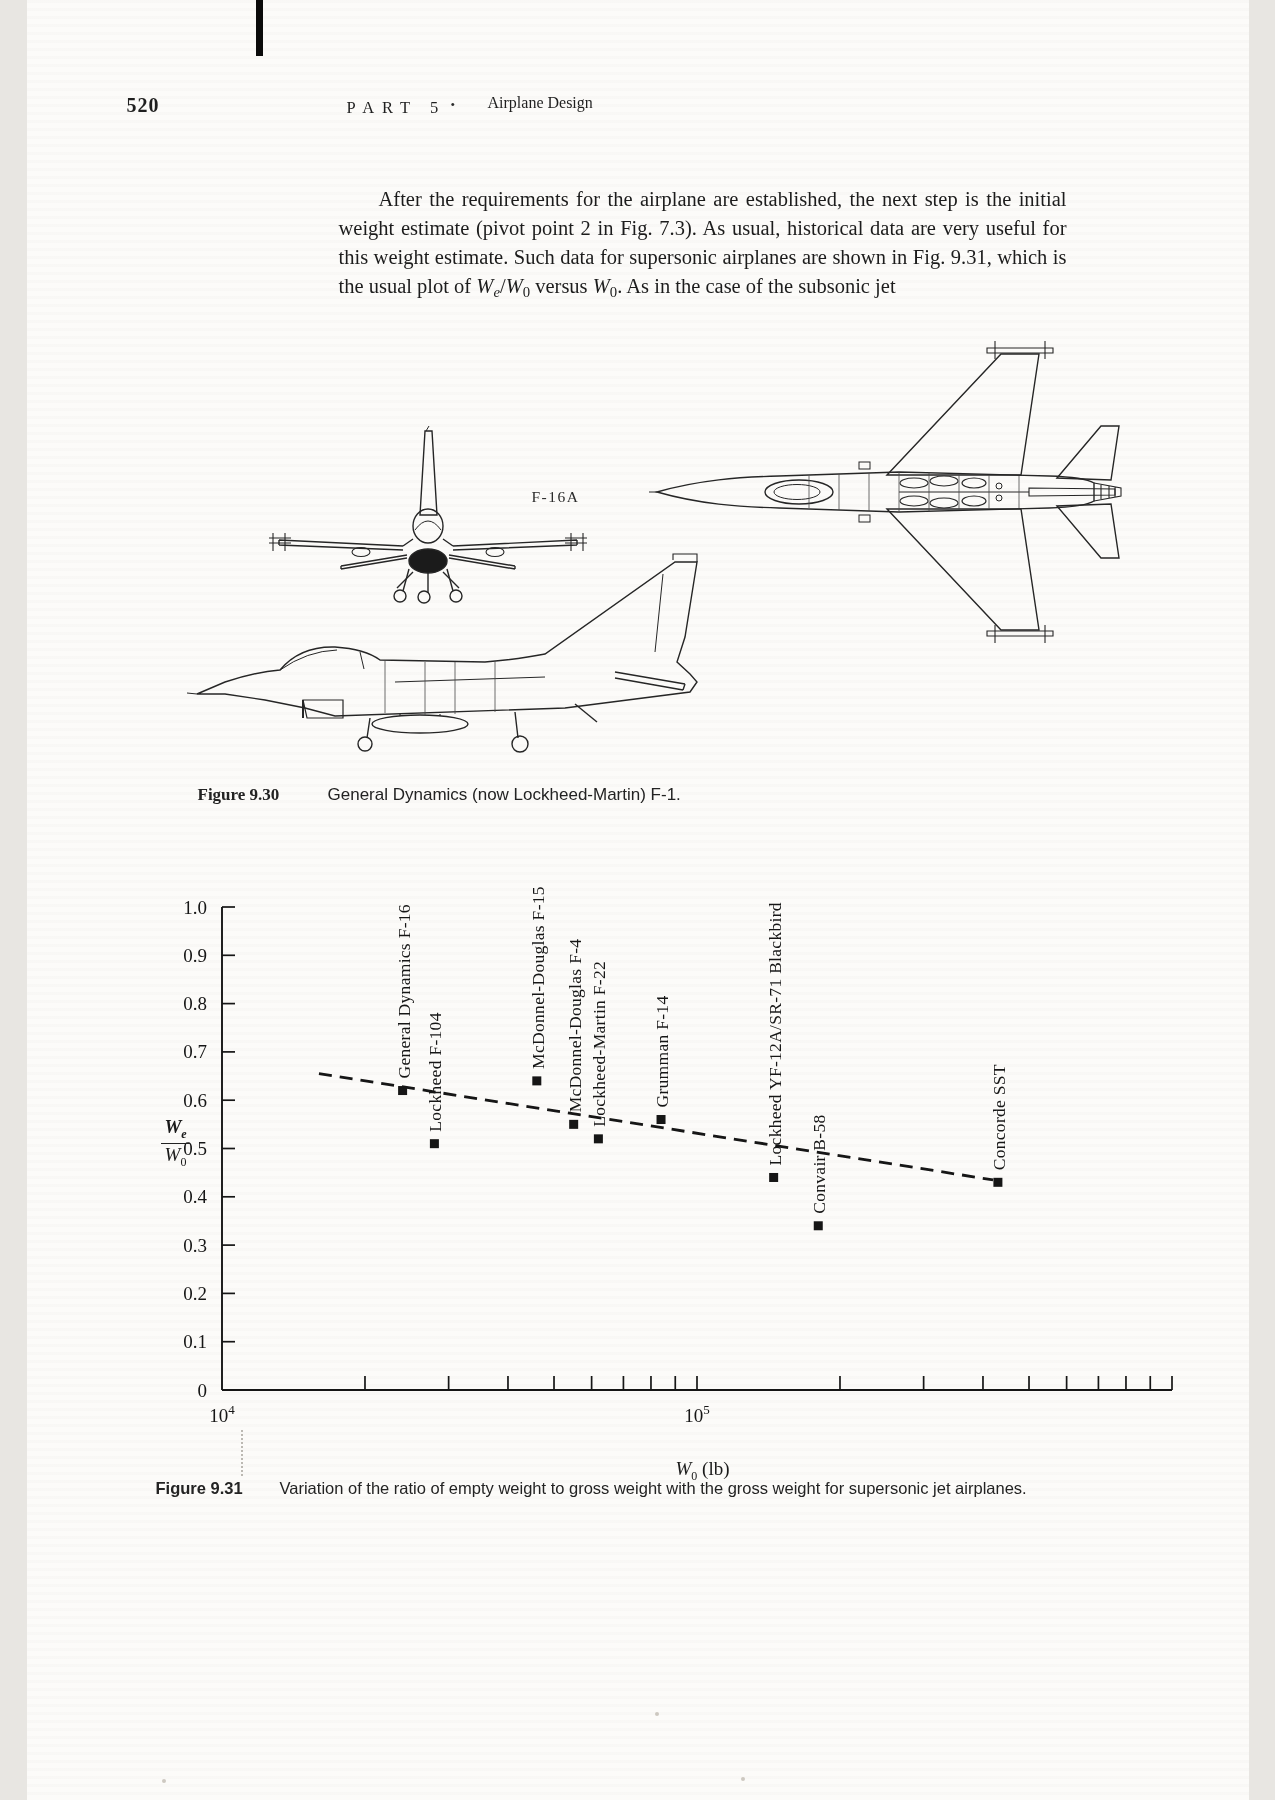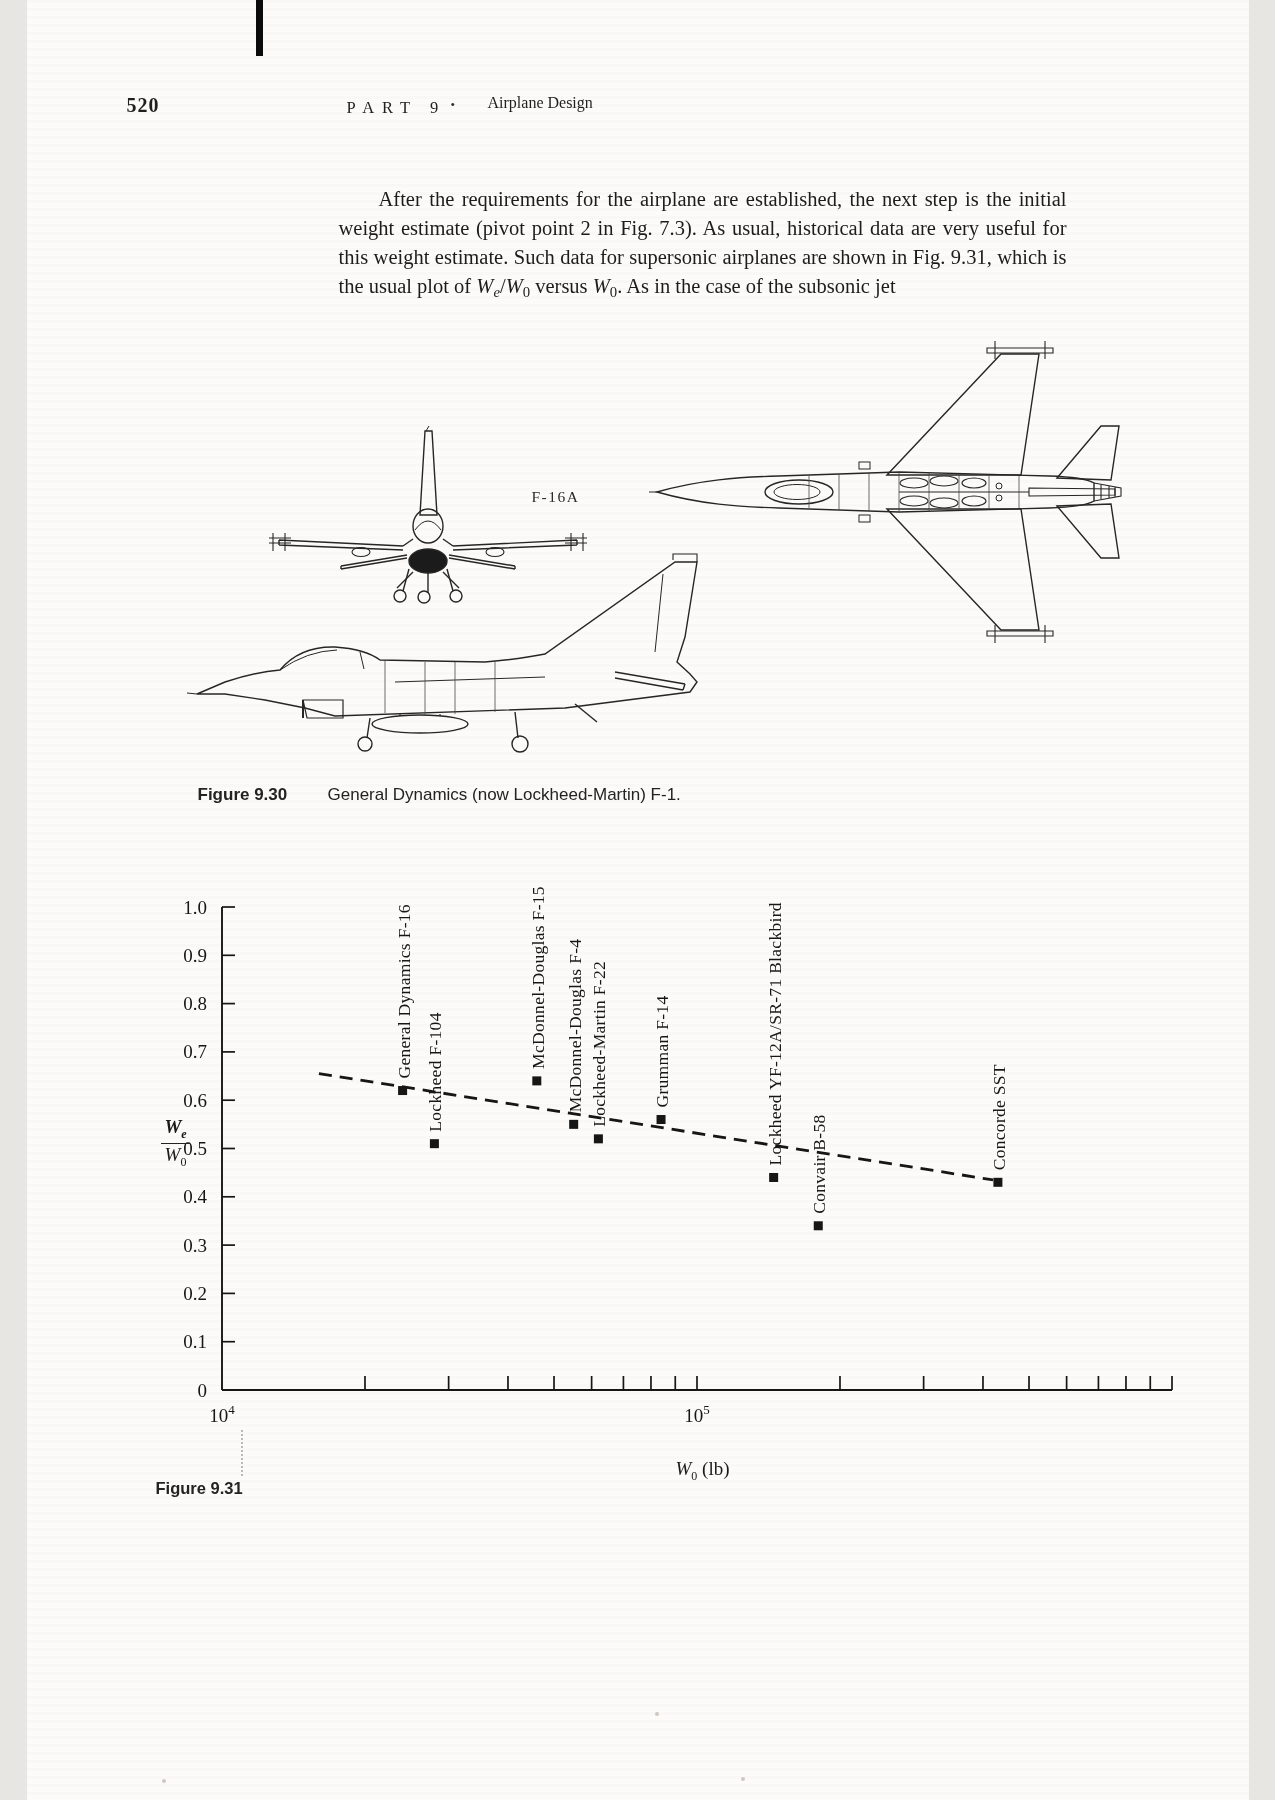--- a/index.html
+++ b/index.html
@@ -25,21 +25,21 @@
   .seg-i{font-style:italic;}
   .seg-s{font-size:0.72em;vertical-align:-0.25em;}
   .seg-is{font-style:italic;font-size:0.72em;vertical-align:-0.25em;}
   
   .drawing svg{overflow:visible;}
   .f16a-label{left:505px;top:488px;font-family:Liberation Serif, serif;font-size:15.5px;letter-spacing:1.5px;color:#2b2b2b;}
   
   .figcap{display:flex;font-family:"Liberation Sans","DejaVu Sans",sans-serif;color:#232323;}
   .figcap .lab{font-weight:bold;flex:0 0 auto;}
   .cap930{left:171px;top:785px;font-size:17px;width:900px;}
-  .cap930 .lab{width:130px;}
+  .cap930 .lab{width:130px;font-family:Liberation Serif, serif;}
   .cap931{left:113px;top:1479px;font-size:16.5px;width:1060px;}
   .cap931 .lab{width:124px;margin-left:16px;}
   
   .chart-wrap{left:100px;top:870px;width:1070px;height:575px;}
   .chart-wrap svg{overflow:visible;}
   .yfrac{left:129px;top:1116px;width:40px;text-align:center;font-size:19px;color:#1a1a1a;line-height:1.15;}
   .yfrac .num{border-bottom:1.6px solid #222;padding:0 3px 1px 3px;display:inline-block;font-weight:bold;}
   .yfrac .den{display:block;}
   .yfrac .it{font-style:italic;}
   .yfrac sub{font-size:12px;}
@@ -53,21 +53,21 @@
 
 <div class="page">
 
   <div class="abs artifact-bar"></div>
   <div class="abs artifact-dotted"></div>
   <div class="abs speck" style="left:628px;top:1712px;"></div>
   <div class="abs speck" style="left:135px;top:1779px;"></div>
   <div class="abs speck" style="left:714px;top:1777px;"></div>
 
   <div class="abs page-num">520</div>
-  <div class="abs hdr-part">PART 9</div>
+  <div class="abs hdr-part">PART 5</div>
   <div class="abs hdr-bullet">•</div>
   <div class="abs hdr-title">Airplane Design</div>
 
   <p class="abs body-par"><span class="seg-n">After the requirements for the airplane are established, the next step is the initial weight estimate (pivot point 2 in Fig. 7.3).  As usual, historical data are very useful for this weight estimate.  Such data for supersonic airplanes are shown in Fig. 9.31, which is the usual plot of </span><span class="seg-i">W</span><span class="seg-is">e</span><span class="seg-n">/</span><span class="seg-i">W</span><span class="seg-s">0</span><span class="seg-n"> versus </span><span class="seg-i">W</span><span class="seg-s">0</span><span class="seg-n">.  As in the case of the subsonic jet</span></p>
 
   <div class="abs drawing" style="left:230px;top:425px;width:340px;height:185px;">
     <svg width="340" height="185" viewBox="0 0 340 185" fill="none" stroke="#262626" stroke-width="1.4">
       <path d="M168,6 L163,90 L180,90 L175,6 Z"></path>
       <path d="M169,6 L172,1" stroke-width="1"></path>
       <ellipse cx="171" cy="101" rx="15" ry="17"></ellipse>
@@ -218,15 +218,16 @@
     <span class="num"><span class="it">W</span><sub>e</sub></span>
     <span class="den"><span class="it">W</span><sub>0</sub></span>
   </div>
 
   <div class="abs xlab">
     <span class="it">W</span><sub>0</sub><span> (lb)</span>
   </div>
 
   <div class="abs figcap cap931">
     <span class="lab">Figure 9.31</span>
+    <span>Variation of the ratio of empty weight to gross weight with the gross weight for supersonic jet airplanes.</span>
   </div>
 
 </div>
 
 </body></html>

